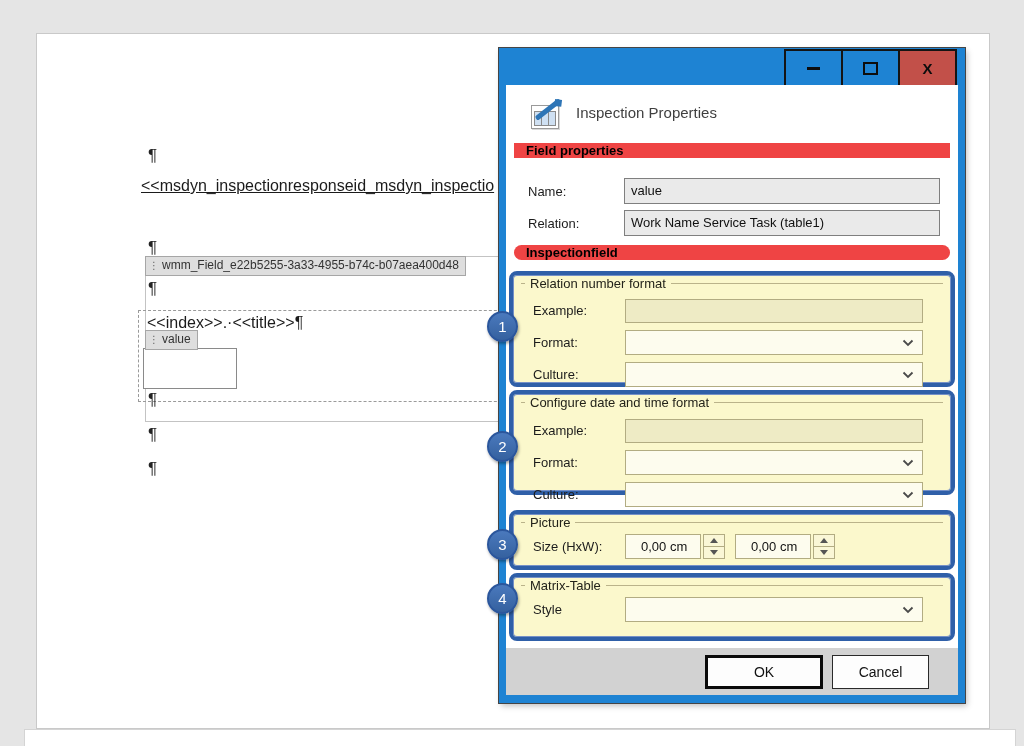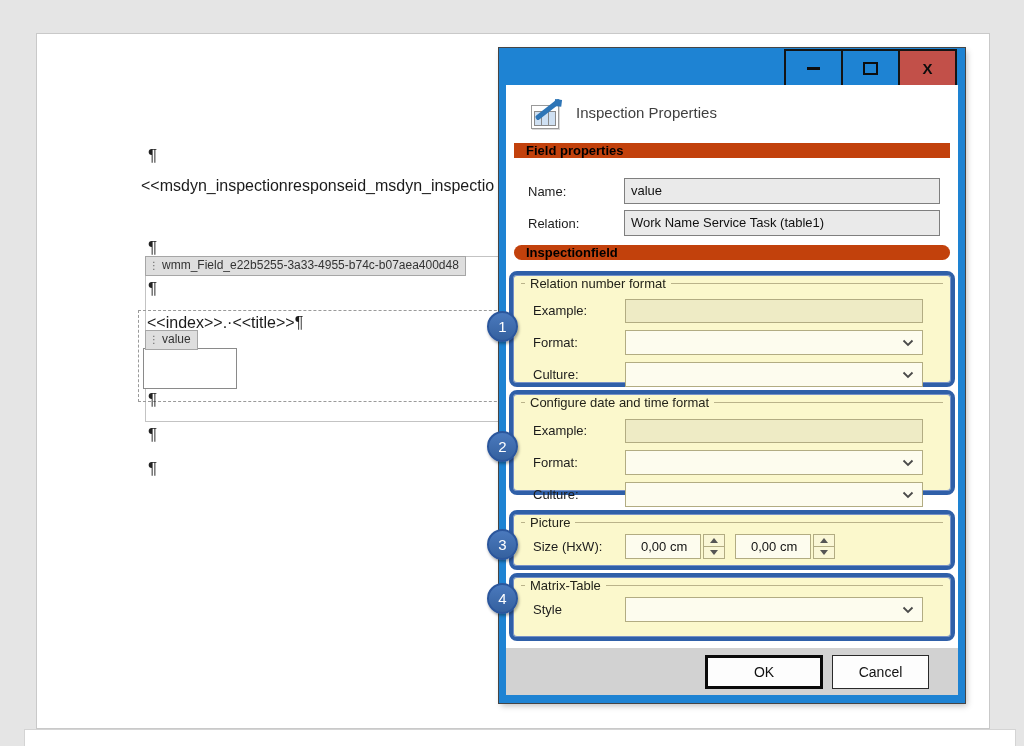--- a/index.html
+++ b/index.html
@@ -39,21 +39,21 @@
   .icon-frame{position:absolute;left:0;bottom:1px;width:26px;height:22px;background:#fff;
     border:1px solid #9a9a9a;box-shadow:1px 1px 0 #d9d9d9;}
   .icon-cols{position:absolute;left:2px;top:5px;right:2px;bottom:2px;display:flex;gap:1px;background:#8a8a8a;border:1px solid #8a8a8a;}
   .icon-col{flex:1;background:#cfe0f2;}
   .icon-pen{position:absolute;left:2px;top:11px;width:30px;height:5px;background:#2e75b6;
     border-radius:2px;transform:rotate(-38deg);}
   .icon-pen-tip{position:absolute;right:3px;top:-2px;width:7px;height:7px;background:#2e75b6;
     transform:rotate(45deg) translate(4px,-1px);}
   .dlg-title{position:absolute;left:70px;top:19px;font-size:15px;color:#3f3f3f;}
 
-  .section-bar{position:absolute;left:8px;right:8px;height:15px;background:#c2410c;
+  .section-bar{position:absolute;left:8px;right:8px;height:15px;background:#ef4444;
     display:flex;align-items:center;padding-left:12px;font-size:13px;font-weight:bold;color:#000;box-sizing:border-box;}
 
   .fld-label{position:absolute;left:22px;font-size:13px;color:#1c1c1c;}
   .fld-input{position:absolute;left:118px;width:302px;height:22px;background:#eaeaea;
     border:1px solid #7f7f7f;font-size:13px;color:#111;padding:2px 6px 0 6px;box-sizing:content-box;line-height:20px;}
 
   .group{position:absolute;left:3px;right:3px;background:#fbf8cc;border:4px solid #2f5fa8;
     border-radius:8px;box-shadow:inset 0 0 0 1px #7590c7;box-sizing:border-box;}
   .group::before{content:"";position:absolute;left:8px;right:8px;top:8px;border-top:1px solid #bab38a;}
   .legend{position:absolute;top:1px;left:12px;background:#fbf8cc;padding:0 5px;
@@ -90,21 +90,21 @@
 </style>
 </head>
 <body>
 
 <div class="stage">
 
   <div class="page"></div>
   <div class="page2"></div>
 
   <div class="doc-text pilcrow" style="left:148px;top:146px;">¶</div>
-  <div class="doc-text" style="left:141px;top:177px;">&lt;&lt;msdyn_inspectionresponseid_msdyn_inspectio</div>
+  <div class="doc-text" style="left:141px;top:177px;text-decoration:underline;">&lt;&lt;msdyn_inspectionresponseid_msdyn_inspectio</div>
   <div class="doc-text pilcrow" style="left:148px;top:238px;">¶</div>
 
   <div class="cc-box" style="left:145px;top:256px;width:415px;height:164px;"></div>
   <div class="cc-tag" style="left:145px;top:256px;">
     <span class="drag-dots">⋮</span>
     <span>wmm_Field_e22b5255-3a33-4955-b74c-b07aea400d48</span>
   </div>
   <div class="doc-text pilcrow" style="left:148px;top:279px;">¶</div>
 
   <div class="cc-dashed" style="left:138px;top:310px;width:422px;height:90px;"></div>

